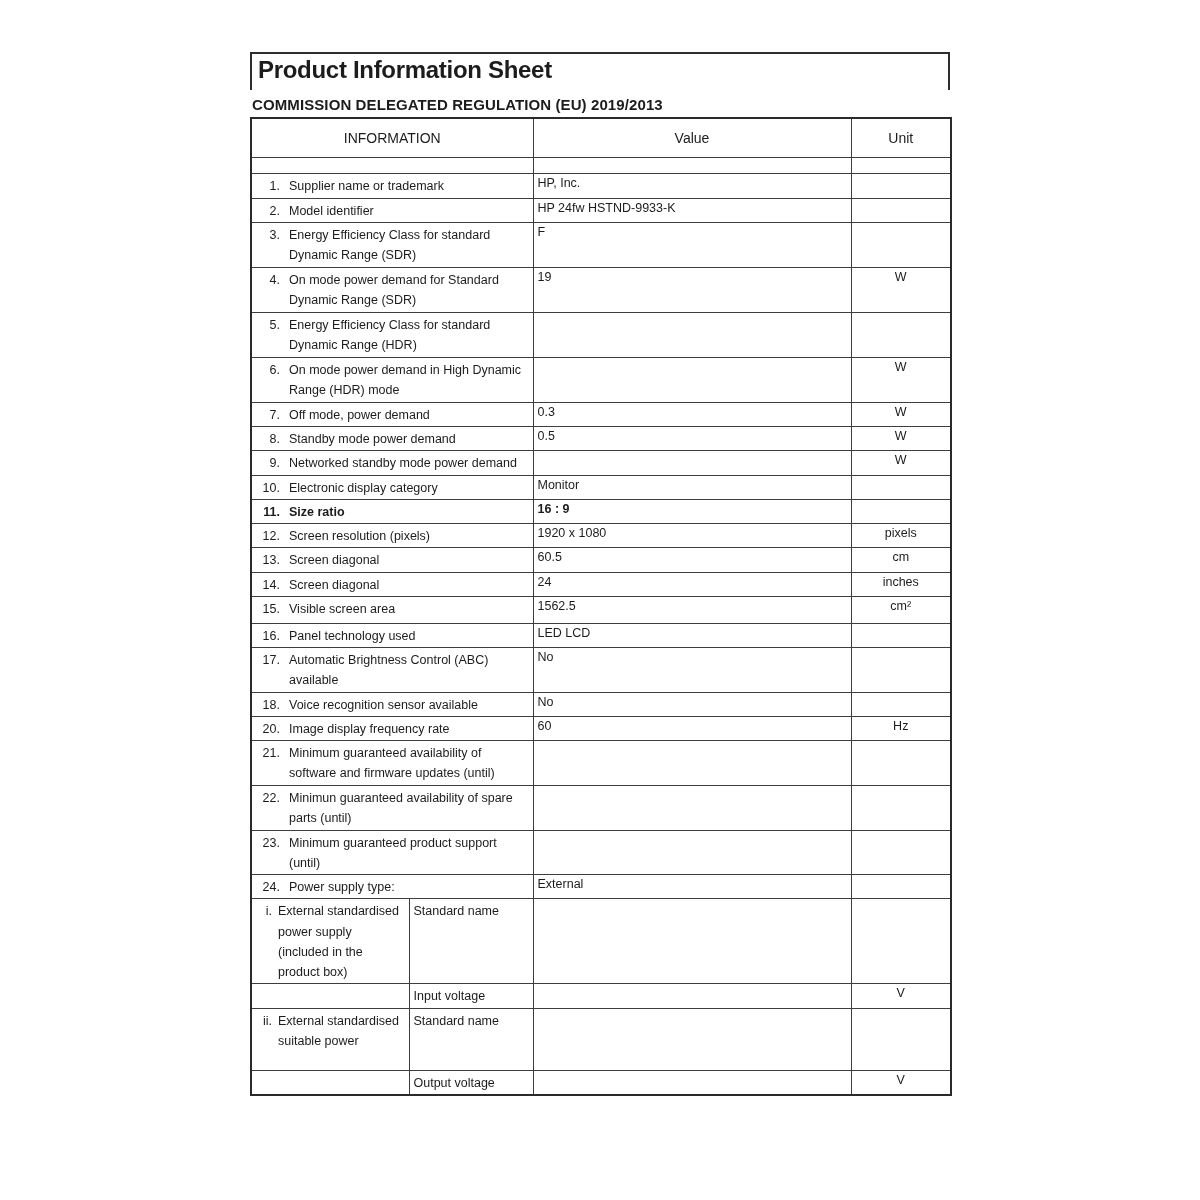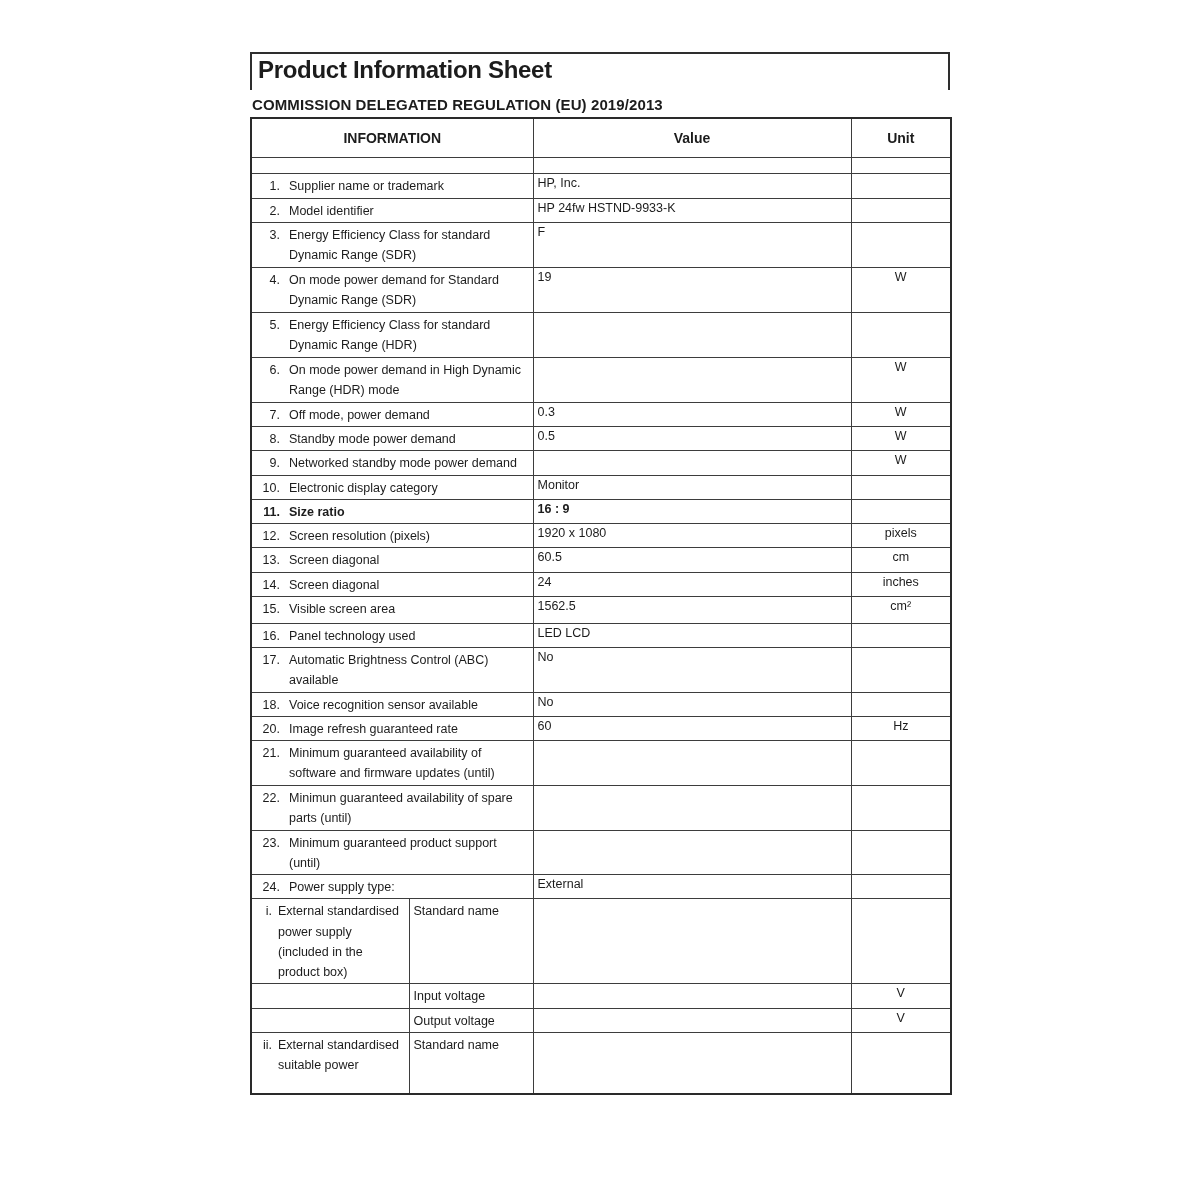--- a/index.html
+++ b/index.html
@@ -18,21 +18,21 @@
   table.info {
     border-collapse:collapse; width:700px; table-layout:fixed;
     border:2px solid #2a2a2a;
   }
   table.info th, table.info td {
     border:1px solid #3d3d3d; padding:2px 4px 1px 4px;
     font-size:12.5px; vertical-align:top; box-sizing:border-box;
     overflow:hidden;
   }
   table.info thead th {
-    font-weight:bold; font-size:14px; height:40px; text-align:center;
+    font-weight:normal; font-size:14px; height:40px; text-align:center;
     vertical-align:middle; padding:2px;
   }
   td.c1 { text-align:left; }
   td.c2 { }
   td.c3 { text-align:center; }
   .num {
     display:inline-block; width:24px; text-align:right;
     margin-right:9px; vertical-align:top; line-height:1.62;
   }
   .lbl {
@@ -160,21 +160,21 @@
           <td class="c1" colspan="2"><span class="num">17.</span><span class="lbl">Automatic Brightness Control (ABC) available</span></td>
           <td class="c2">No</td>
           <td class="c3"></td>
         </tr>
         <tr style="height: 23px;">
           <td class="c1" colspan="2"><span class="num">18.</span><span class="lbl">Voice recognition sensor available</span></td>
           <td class="c2">No</td>
           <td class="c3"></td>
         </tr>
         <tr style="height: 23px;">
-          <td class="c1" colspan="2"><span class="num">20.</span><span class="lbl">Image refresh guaranteed rate</span></td>
+          <td class="c1" colspan="2"><span class="num">20.</span><span class="lbl">Image display frequency rate</span></td>
           <td class="c2">60</td>
           <td class="c3">Hz</td>
         </tr>
         <tr style="height: 45px;">
           <td class="c1" colspan="2"><span class="num">21.</span><span class="lbl">Minimum guaranteed availability of software and firmware updates (until)</span></td>
           <td class="c2"></td>
           <td class="c3"></td>
         </tr>
         <tr style="height: 44px;">
           <td class="c1" colspan="2"><span class="num">22.</span><span class="lbl">Minimun guaranteed availability of spare parts (until)</span></td>
@@ -196,29 +196,29 @@
           <td class="c1b">Standard name</td>
           <td class="c2"></td>
           <td class="c3"></td>
         </tr>
         <tr style="height: 23px;">
           <td class="c1 c1a"></td>
           <td class="c1b">Input voltage</td>
           <td class="c2"></td>
           <td class="c3">V</td>
         </tr>
-        <tr style="height: 23px;">
-          <td class="c1 c1a"></td>
-          <td class="c1b">Output voltage</td>
-          <td class="c2"></td>
-          <td class="c3">V</td>
-        </tr>
         <tr style="height: 62px;">
           <td class="c1 c1a"><span class="num">ii.</span><span class="lbl">External standardised suitable power</span></td>
           <td class="c1b">Standard name</td>
           <td class="c2"></td>
           <td class="c3"></td>
         </tr>
+        <tr style="height: 23px;">
+          <td class="c1 c1a"></td>
+          <td class="c1b">Output voltage</td>
+          <td class="c2"></td>
+          <td class="c3">V</td>
+        </tr>
       </tbody>
   </table>
 
   <div class="footer">Page 1 / 2</div>
 </div>
 
 </body></html>

